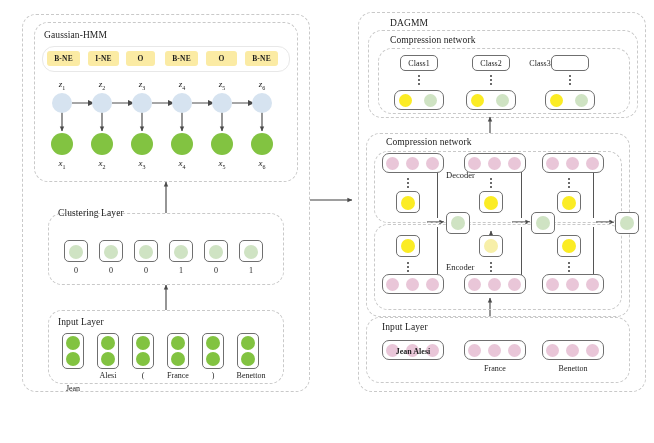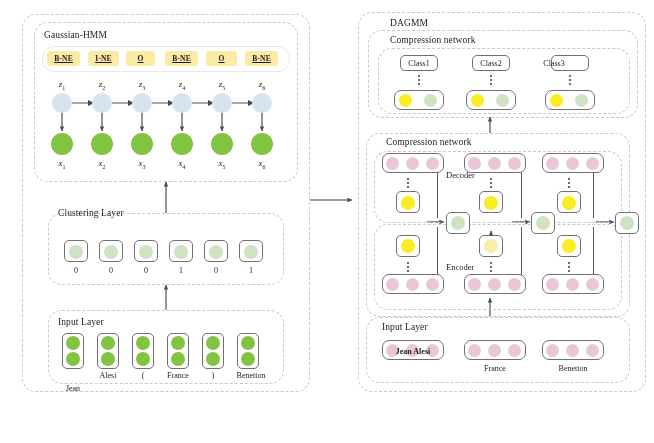--- a/index.html
+++ b/index.html
@@ -47,21 +47,20 @@
     height: 15px;
     border-radius: 3px;
     background: #fbeba4;
     color: #1c1c1c;
     font-size: 7.5px;
     font-weight: bold;
     display: flex;
     align-items: center;
     justify-content: center;
     letter-spacing: .2px;
-    text-decoration: underline;
   }
 
   
   .circle {
     position: absolute;
     border-radius: 50%;
   }
   .c-blue   { background: #d6e3f0; }
   .c-green  { background: #82c341; }
   .c-palegreen { background: #cfe3c3; }
@@ -343,21 +342,21 @@
   <div class="vdots" style="left:485px; top:73px; width:12px;">
       <span></span>
       <span></span>
       <span></span>
     </div>
   <div class="cell-wide" style="left:466px; top:90px; width:50px; height:20px;"></div>
   <div class="circle c-yellow" style="left:471px; top:94px; width:13px; height:13px;"></div>
   <div class="circle c-palegreen" style="left:496px; top:94px; width:13px; height:13px;"></div>
 
   <div class="cell" style="left:551px; top:55px; width:38px; height:16px;"></div>
-  <div class="class-label" style="left:535px; top:55px; width:38px; height:16px;">Class3</div>
+  <div class="class-label" style="left:521px; top:55px; width:38px; height:16px;">Class3</div>
   <div class="vdots" style="left:564px; top:73px; width:12px;">
       <span></span>
       <span></span>
       <span></span>
     </div>
   <div class="cell-wide" style="left:545px; top:90px; width:50px; height:20px;"></div>
   <div class="circle c-yellow" style="left:550px; top:94px; width:13px; height:13px;"></div>
   <div class="circle c-palegreen" style="left:575px; top:94px; width:13px; height:13px;"></div>
 
   <div class="dashed-box" style="left:366px; top:133px; width:264px; height:184px;"></div>

